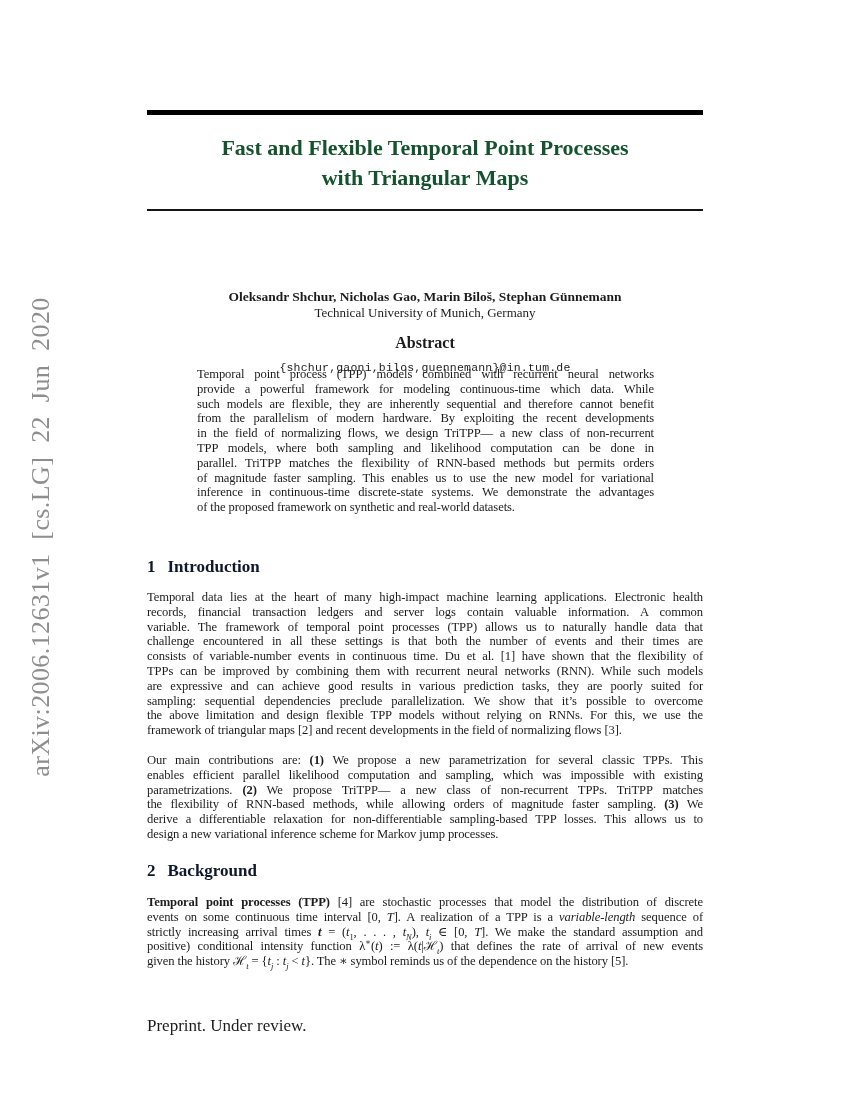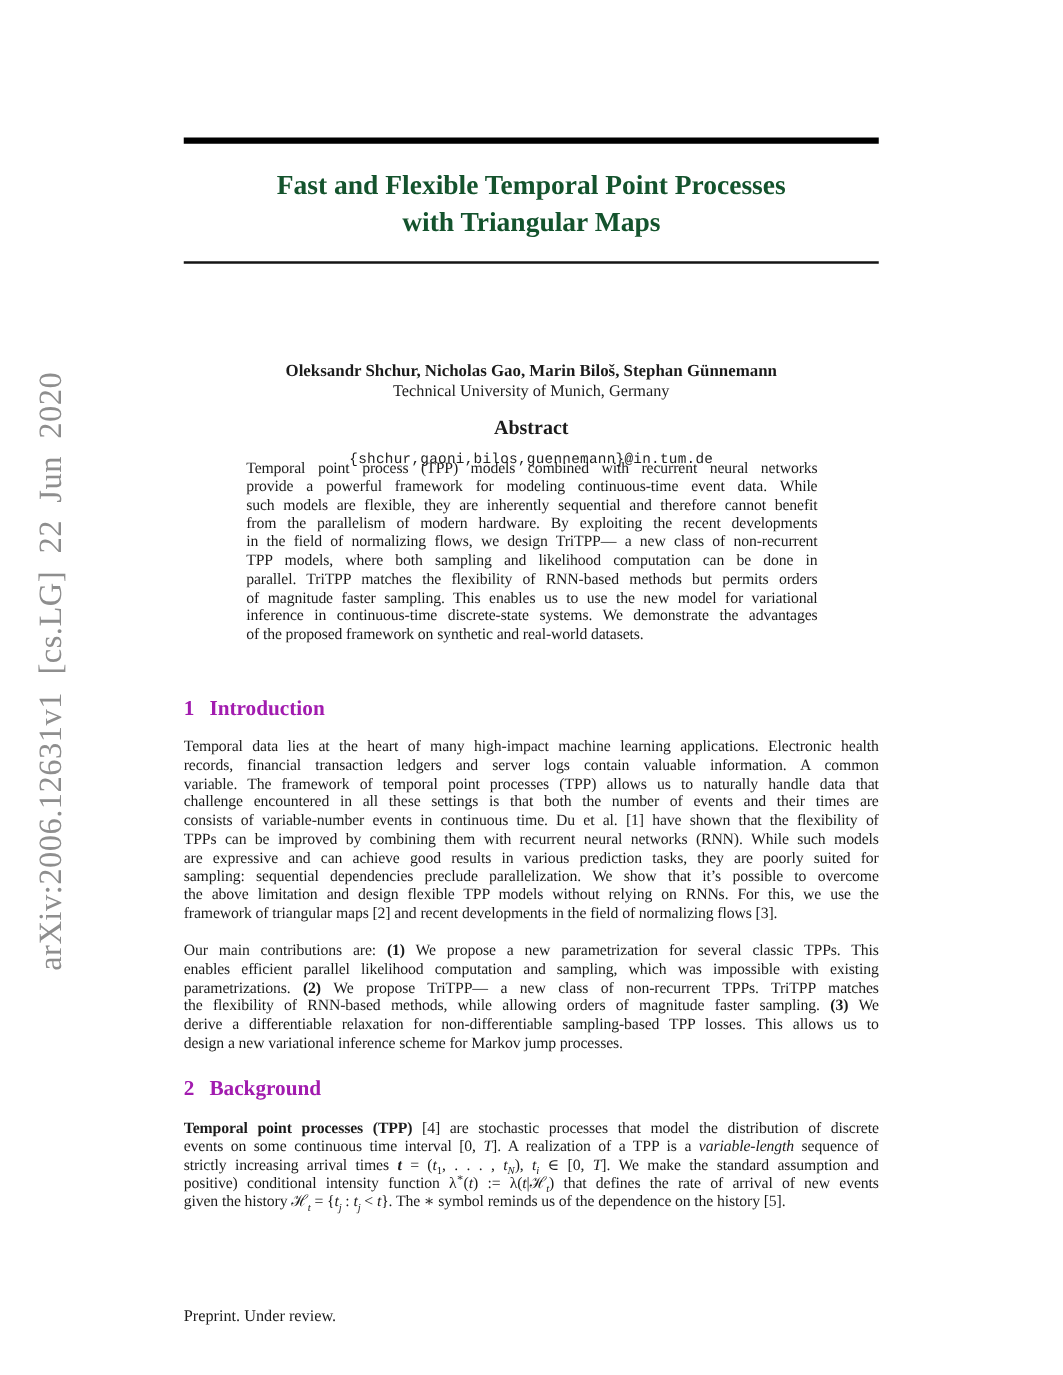--- a/index.html
+++ b/index.html
@@ -42,42 +42,42 @@
   .author-names { font-size: 13.5px; font-weight: bold; line-height: 16.3px; margin-top: 45px; }
   .author-affil { font-size: 13px;  line-height: 16.3px; }
   .author-email {
     font-family: "Liberation Mono", "DejaVu Sans Mono", monospace;
     font-size: 11.5px; line-height: 16.5px; letter-spacing: 0.2px; margin-top: 38px;
   }
 
   .abstract-heading { top: 334px; text-align: center; font-size: 16px; font-weight: bold; }
   .abstract-body { top: 367px; left: 197px; width: 457px; }
 
-  .section-heading { font-size: 17px; font-weight: bold; color: #a21caf; }
+  .section-heading { font-size: 17px; font-weight: bold; color: #0f172a; }
   .sec-num { display: inline-block; margin-right: 12px; }
   #sec-1 { top: 557px; }
   #sec-2 { top: 861px; }
 
   #para-intro-1 { top: 590px; }
   #para-intro-2 { top: 753px; }
   #para-background-1 { top: 895px; }
 
   .line {
     line-height: 14.8px;
     font-size: 12.6px;
     letter-spacing: -0.1px;
     text-align: justify;
     text-align-last: justify;
     white-space: normal;
   }
   .line.last { text-align-last: left; }
   .line sub, .line sup { font-size: 68%; line-height: 0; }
   .line b { font-weight: bold; }
 
-  .footer { top: 1016px; font-size: 13px; margin-top: 29px; }
+  .footer { top: 1016px; font-size: 17px; }
 </style>
 </head>
 <body>
 
 <div class="page">
 
   <div class="arxiv-stamp">arXiv:2006.12631v1 [cs.LG] 22 Jun 2020</div>
 
   <div class="abs rule-thick"></div>
 
@@ -91,21 +91,21 @@
   <div class="abs author-block">
     <div class="author-names">Oleksandr Shchur, Nicholas Gao, Marin Biloš, Stephan Günnemann</div>
     <div class="author-affil">Technical University of Munich, Germany</div>
     <div class="author-email">{shchur,gaoni,bilos,guennemann}@in.tum.de</div>
   </div>
 
   <div class="abs abstract-heading">Abstract</div>
 
   <div class="abs abstract-body">
       <div class="line">Temporal point process (TPP) models combined with recurrent neural networks</div>
-      <div class="line">provide a powerful framework for modeling continuous-time event data.  While</div>
+      <div class="line">provide a powerful framework for modeling continuous-time which data.  While</div>
       <div class="line">such models are flexible, they are inherently sequential and therefore cannot benefit</div>
       <div class="line">from the parallelism of modern hardware.  By exploiting the recent developments</div>
       <div class="line">in the field of normalizing flows, we design TriTPP— a new class of non-recurrent</div>
       <div class="line">TPP models, where both sampling and likelihood computation can be done in</div>
       <div class="line">parallel. TriTPP matches the flexibility of RNN-based methods but permits orders</div>
       <div class="line">of magnitude faster sampling. This enables us to use the new model for variational</div>
       <div class="line">inference in continuous-time discrete-state systems. We demonstrate the advantages</div>
       <div class="line last">of the proposed framework on synthetic and real-world datasets.</div>
     </div>
 

